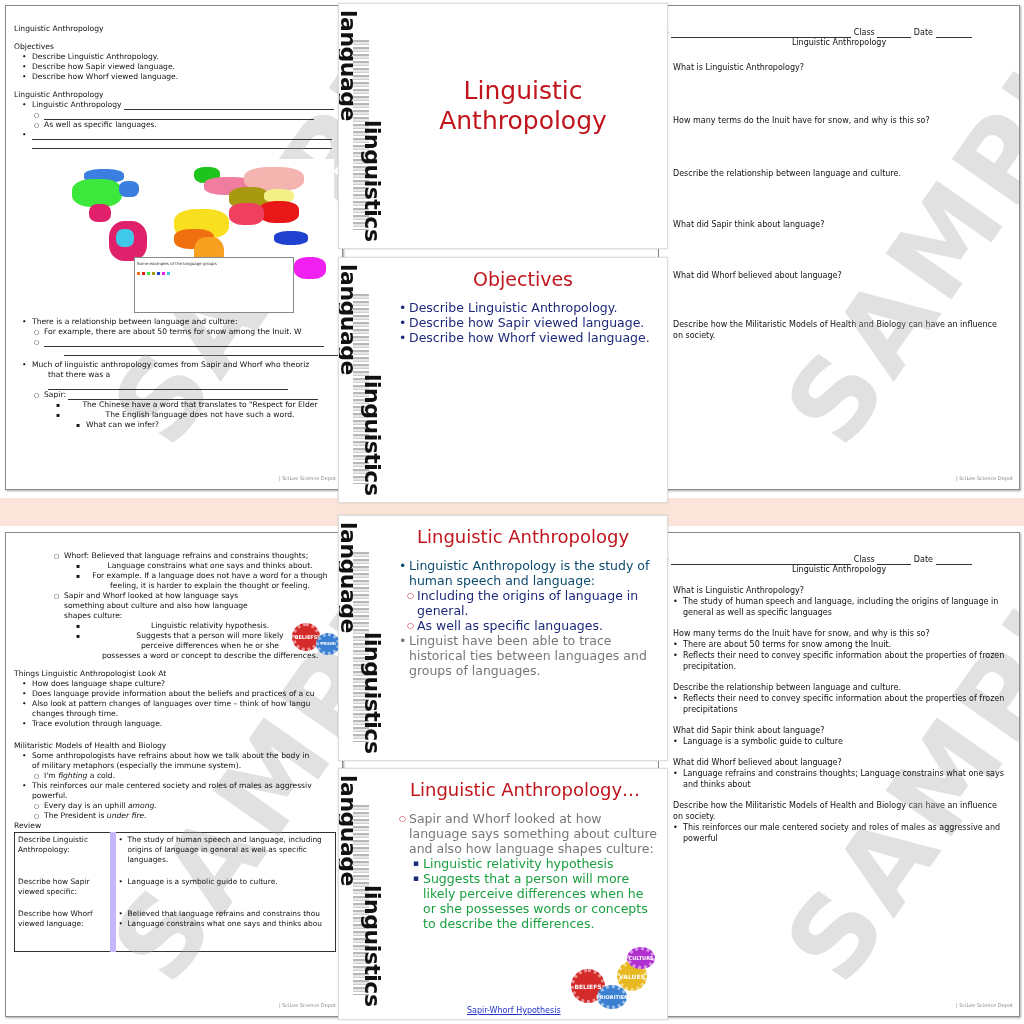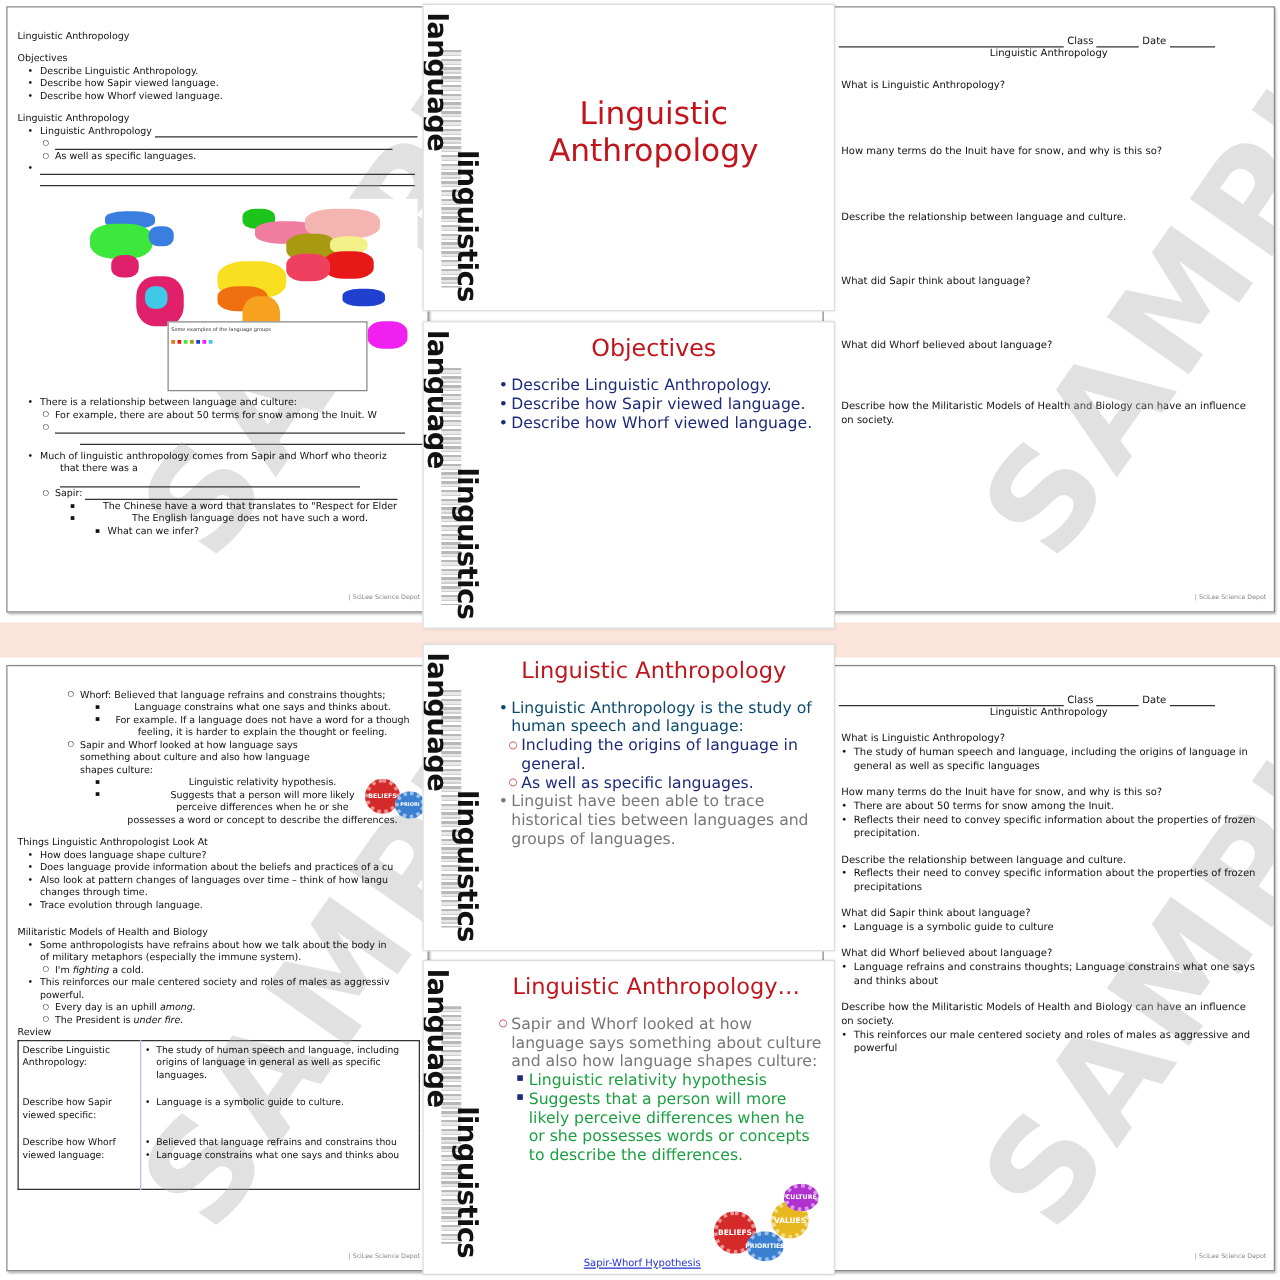--- a/index.html
+++ b/index.html
@@ -31,21 +31,21 @@
 
   .map { position: relative; margin: 10px 0 0 50px; width: 270px; height: 140px; background: #fff; }
   .map .blob { position: absolute; border-radius: 40%; }
   .map .legend { position: absolute; left: 70px; top: 98px; width: 160px; height: 56px; border: 1px solid #888; background: #fff; font-size: 4px; padding: 1px 2px; color: #333; }
   .map .legend .sw { display: inline-block; width: 3px; height: 3px; margin-right: 2px; }
 
   .watermark { position: absolute; font-family: "DejaVu Sans", sans-serif; font-size: 110px; font-weight: bold; color: rgba(170,170,170,0.35); transform: rotate(-55deg); letter-spacing: 6px; pointer-events: none; white-space: nowrap; }
 
   .review { width: 322px; border: 1px solid #333; border-collapse: collapse; margin-top: 1px; }
   .review td { vertical-align: top; font-size: 7.4px; line-height: 10px; padding: 2px 3px 10px 3px; }
-  .review td.q { width: 98px; border-right: 1px solid #c4b5fd; }
+  .review td.q { width: 98px; border-right: 6px solid #c4b5fd; }
   .review td.a li { padding-left: 9px; }
 
   .center { text-align: center; }
   .name-line { white-space: nowrap; margin-left: -22px; font-size: 8px; }
   .q-block { margin-top: 10px; font-size: 8px; line-height: 11px; }
 
   
   .slide { position: absolute; left: 338px; width: 330px; background: #fff; border: 1px solid #ddd; box-shadow: 0 0 2px rgba(0,0,0,0.15); overflow: hidden; }
   #s1 { top: 3px; height: 246px; }
   #s2 { top: 257px; height: 246px; }

